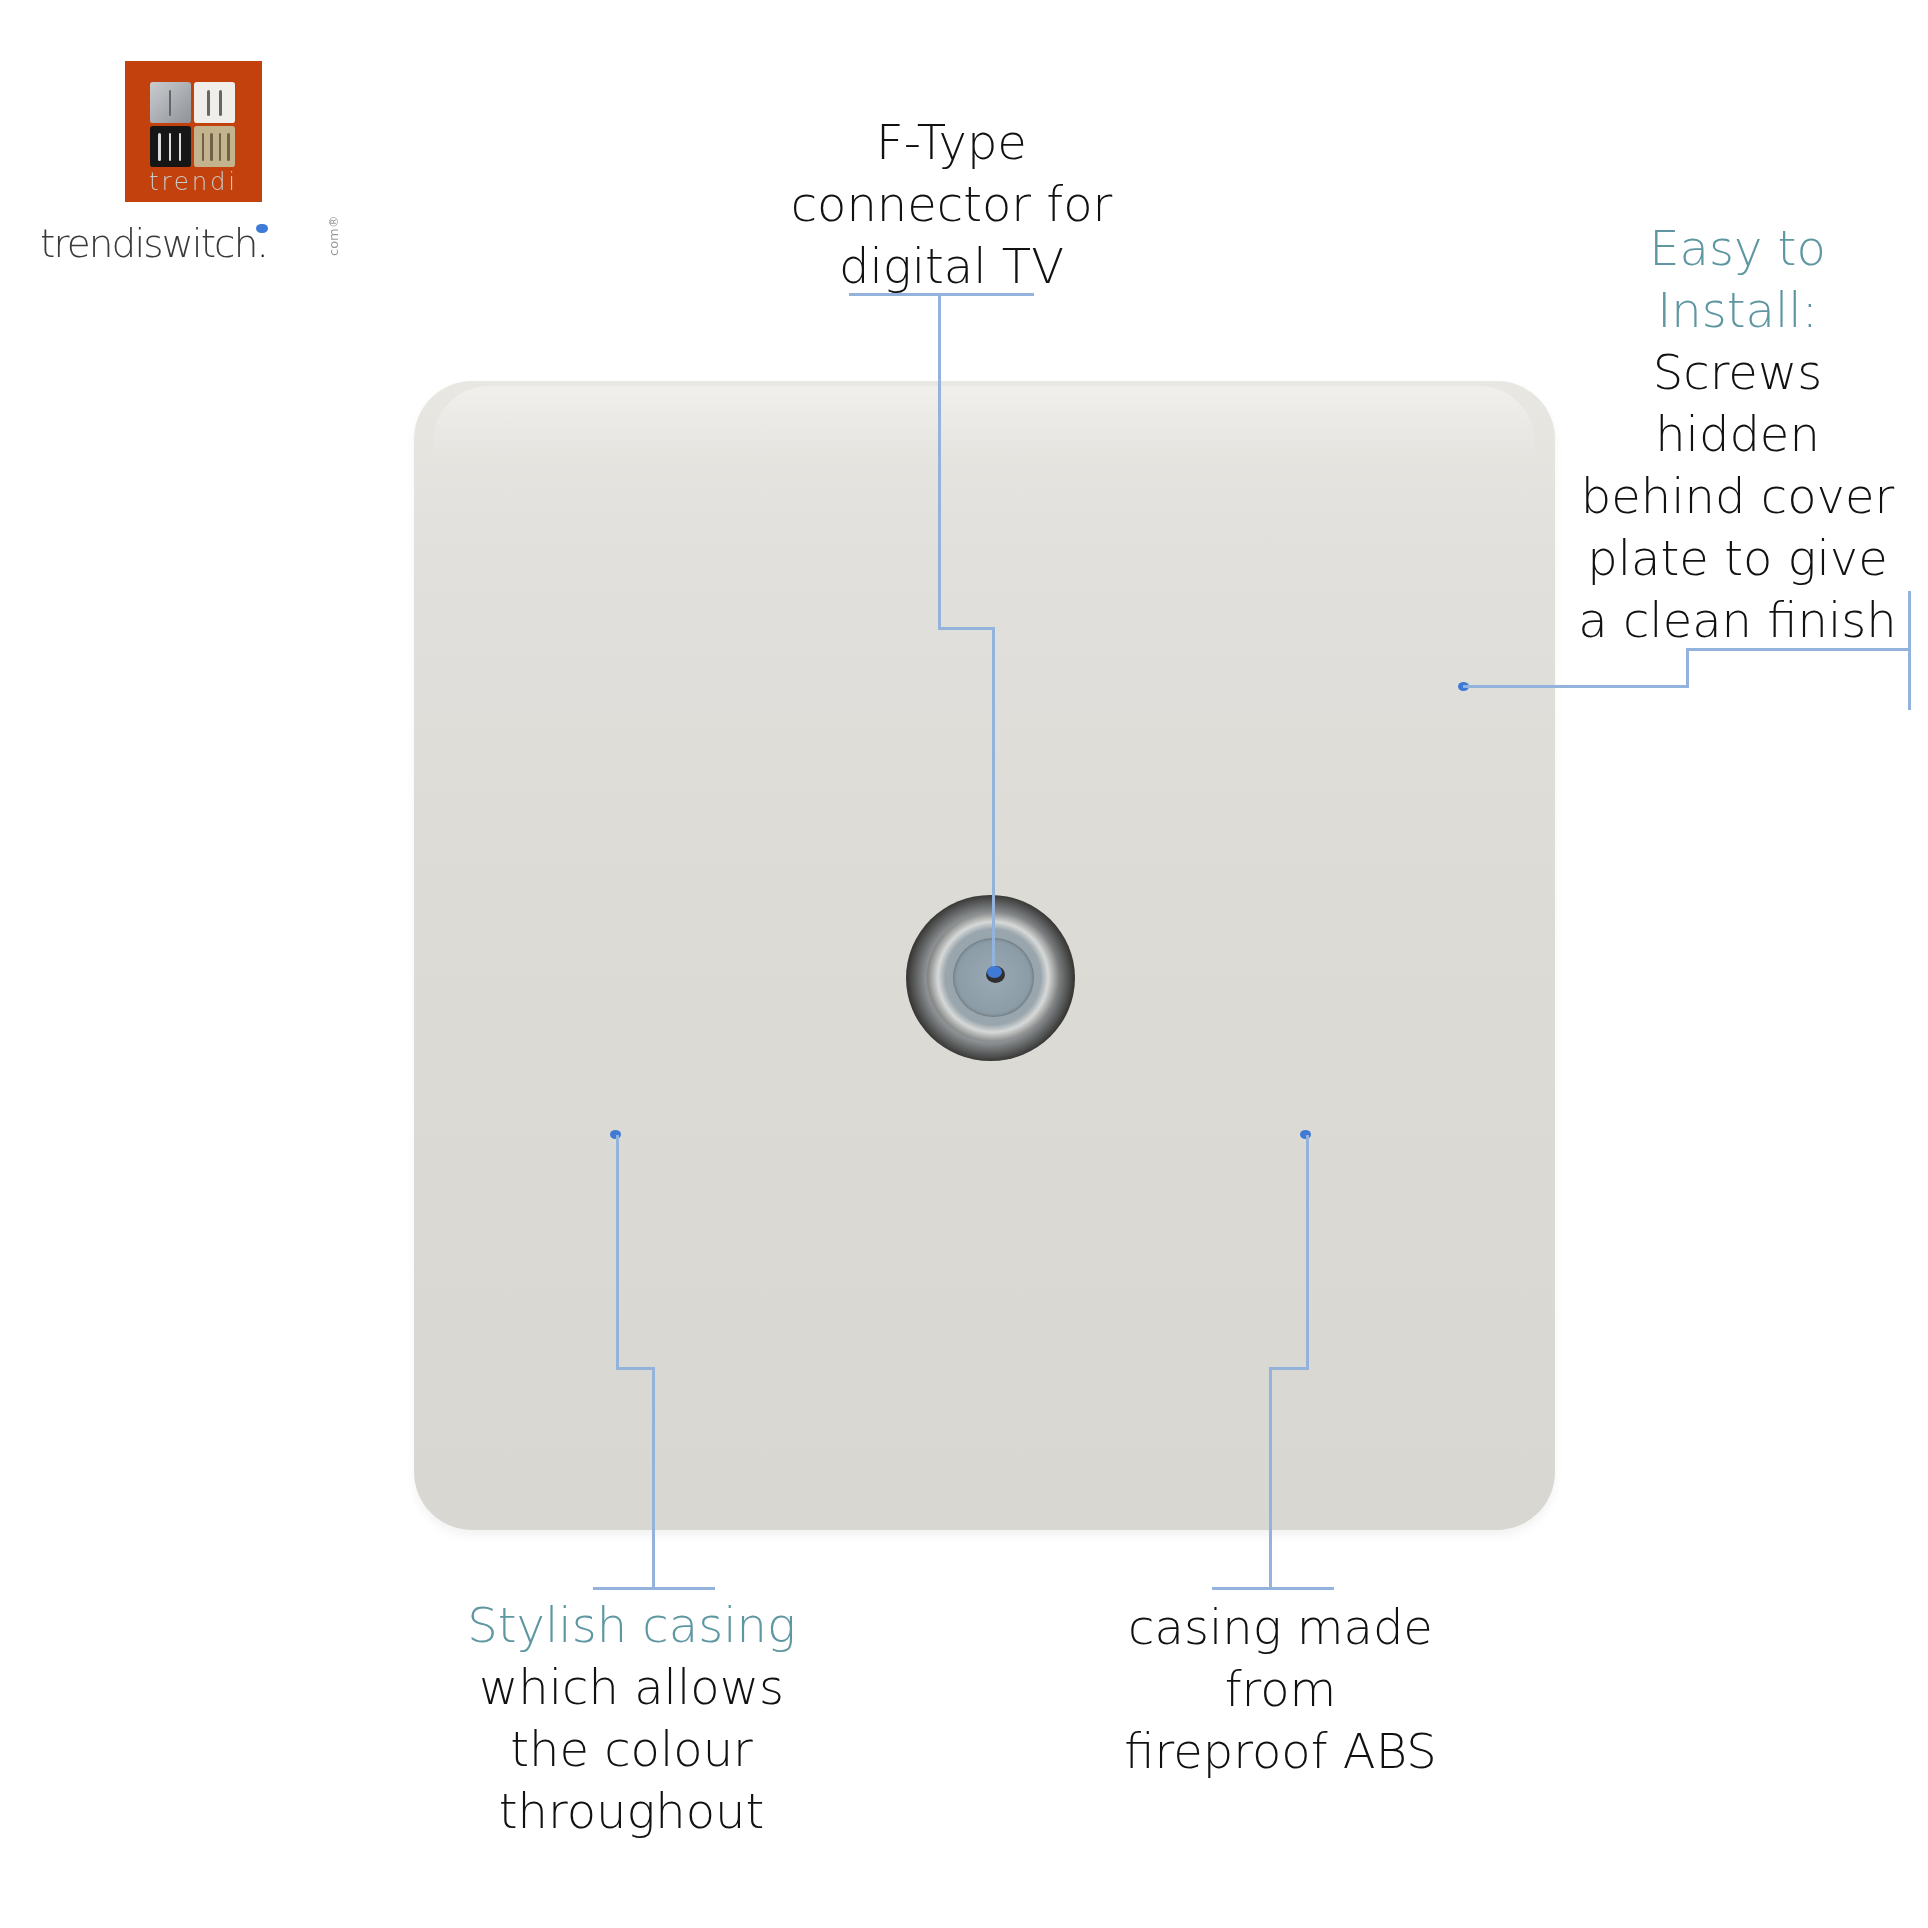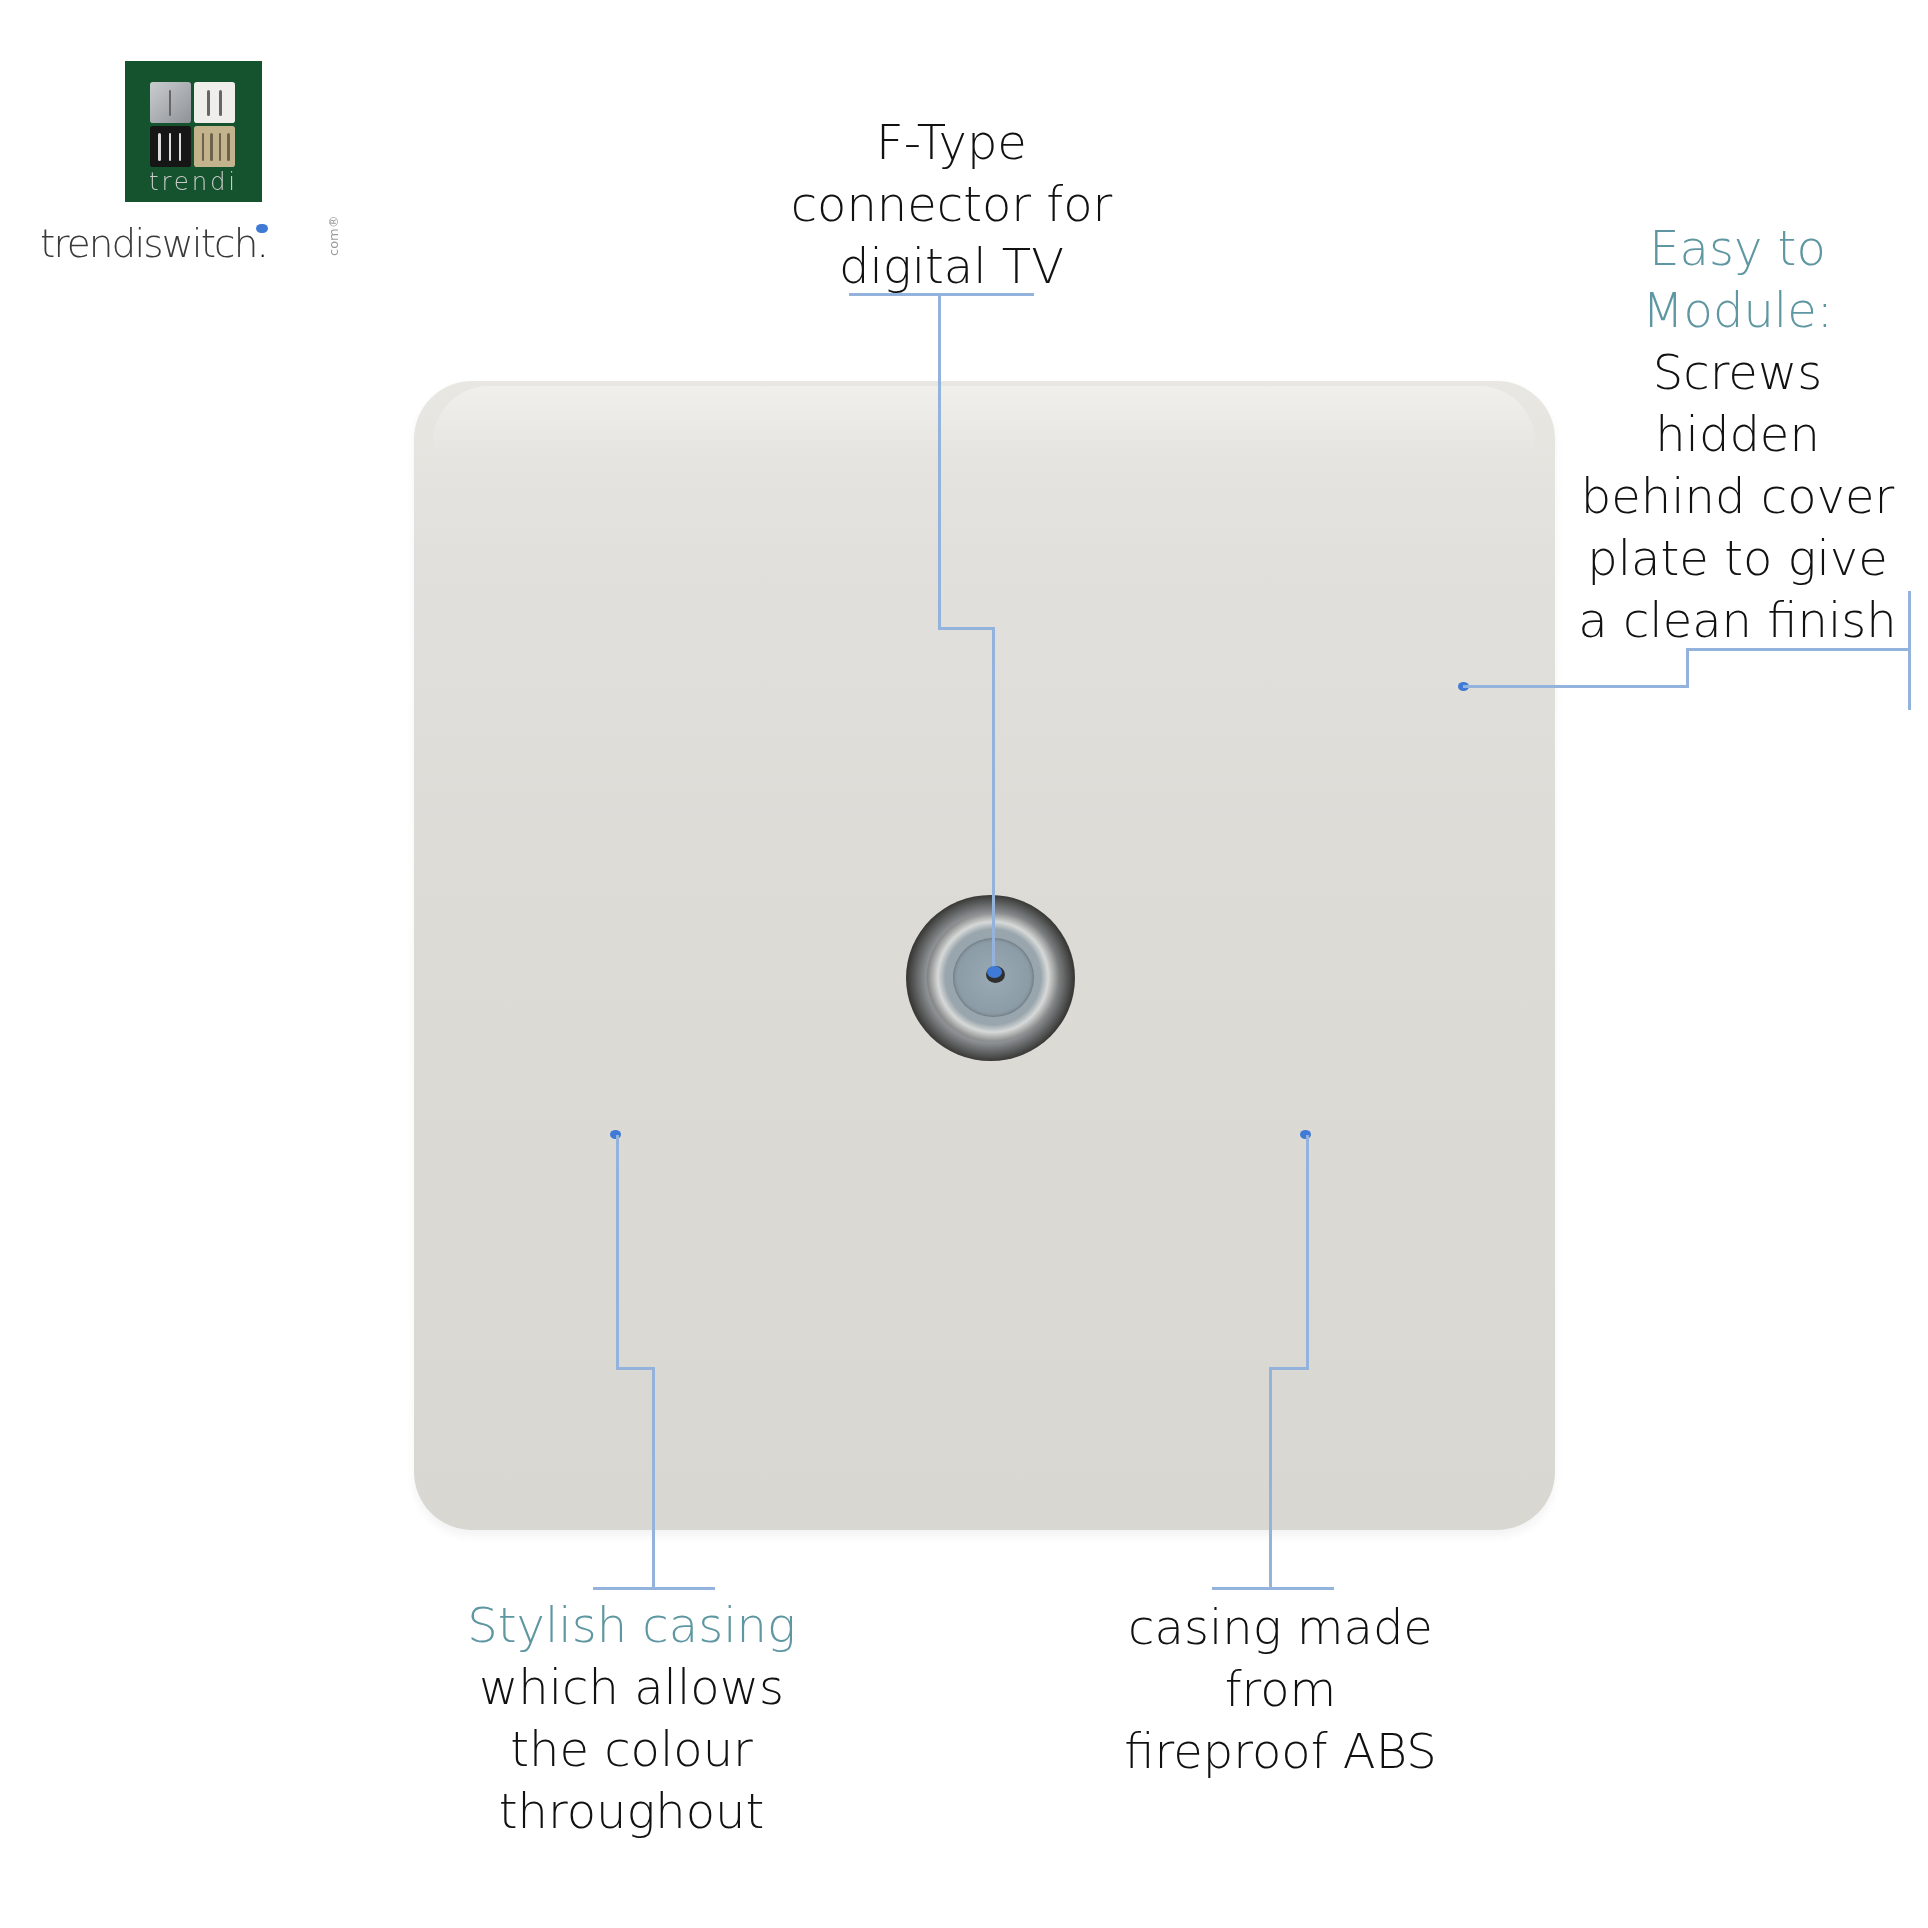--- a/index.html
+++ b/index.html
@@ -1,19 +1,19 @@
 <!DOCTYPE html>
 <html style="font-size:15px"><head>
 <meta charset="utf-8">
 <style>
   html,body{margin:0;padding:0;background:#ffffff;}
   body{width:1928px;height:1928px;position:relative;overflow:hidden;font-family:"Liberation Sans","DejaVu Sans",sans-serif;}
   .abs{position:absolute;}
   
-  .logo-square{left:125px;top:61px;width:137px;height:141px;background:#14532d;}
+  .logo-square{left:125px;top:61px;width:137px;height:141px;background:#c2410c;}
   .logo-tile{position:absolute;width:41px;height:41px;border-radius:2.8px;}
   .tile-silver{left:24.5px;top:21px;background:linear-gradient(135deg,#c9cccf,#8f9398);}
   .tile-white{left:69px;top:21px;background:#efeeea;}
   .tile-black{left:24.5px;top:65px;background:#161616;}
   .tile-gold{left:69px;top:65px;background:#c4b48e;}
   .tile-slot{position:absolute;width:2.8px;border-radius:1.9px;}
   .logo-small-text{position:absolute;left:0;right:0;bottom:5.6px;text-align:center;color:#c9c9c9;font-size:24.5px;letter-spacing:2.8px;font-family:"DejaVu Sans",sans-serif;font-weight:200;}
   .logo-wordmark{left:40px;top:224px;font-size:39px;color:#3a3a3a;font-family:"DejaVu Sans",sans-serif;font-weight:200;letter-spacing:-1.9px;line-height:1;}
   .logo-wordmark .dot{color:#111;}
   
@@ -108,21 +108,21 @@
 </div>
 
 <div class="callout" style="left:716px;top:94px;width:471px;margin-top:17px;">
   <div>F-Type</div>
   <div>connector for</div>
   <div>digital TV</div>
 </div>
 
 <div class="callout" style="left:1554px;top:217px;width:367px;">
   <div class="accent">Easy to</div>
-  <div class="accent">Module:</div>
+  <div class="accent">Install:</div>
   <div>Screws</div>
   <div>hidden</div>
   <div>behind cover</div>
   <div>plate to give</div>
   <div>a clean finish</div>
 </div>
 
 <div class="callout" style="left:443px;top:1594px;width:377px;">
   <div class="accent">Stylish casing</div>
   <div>which allows</div>

